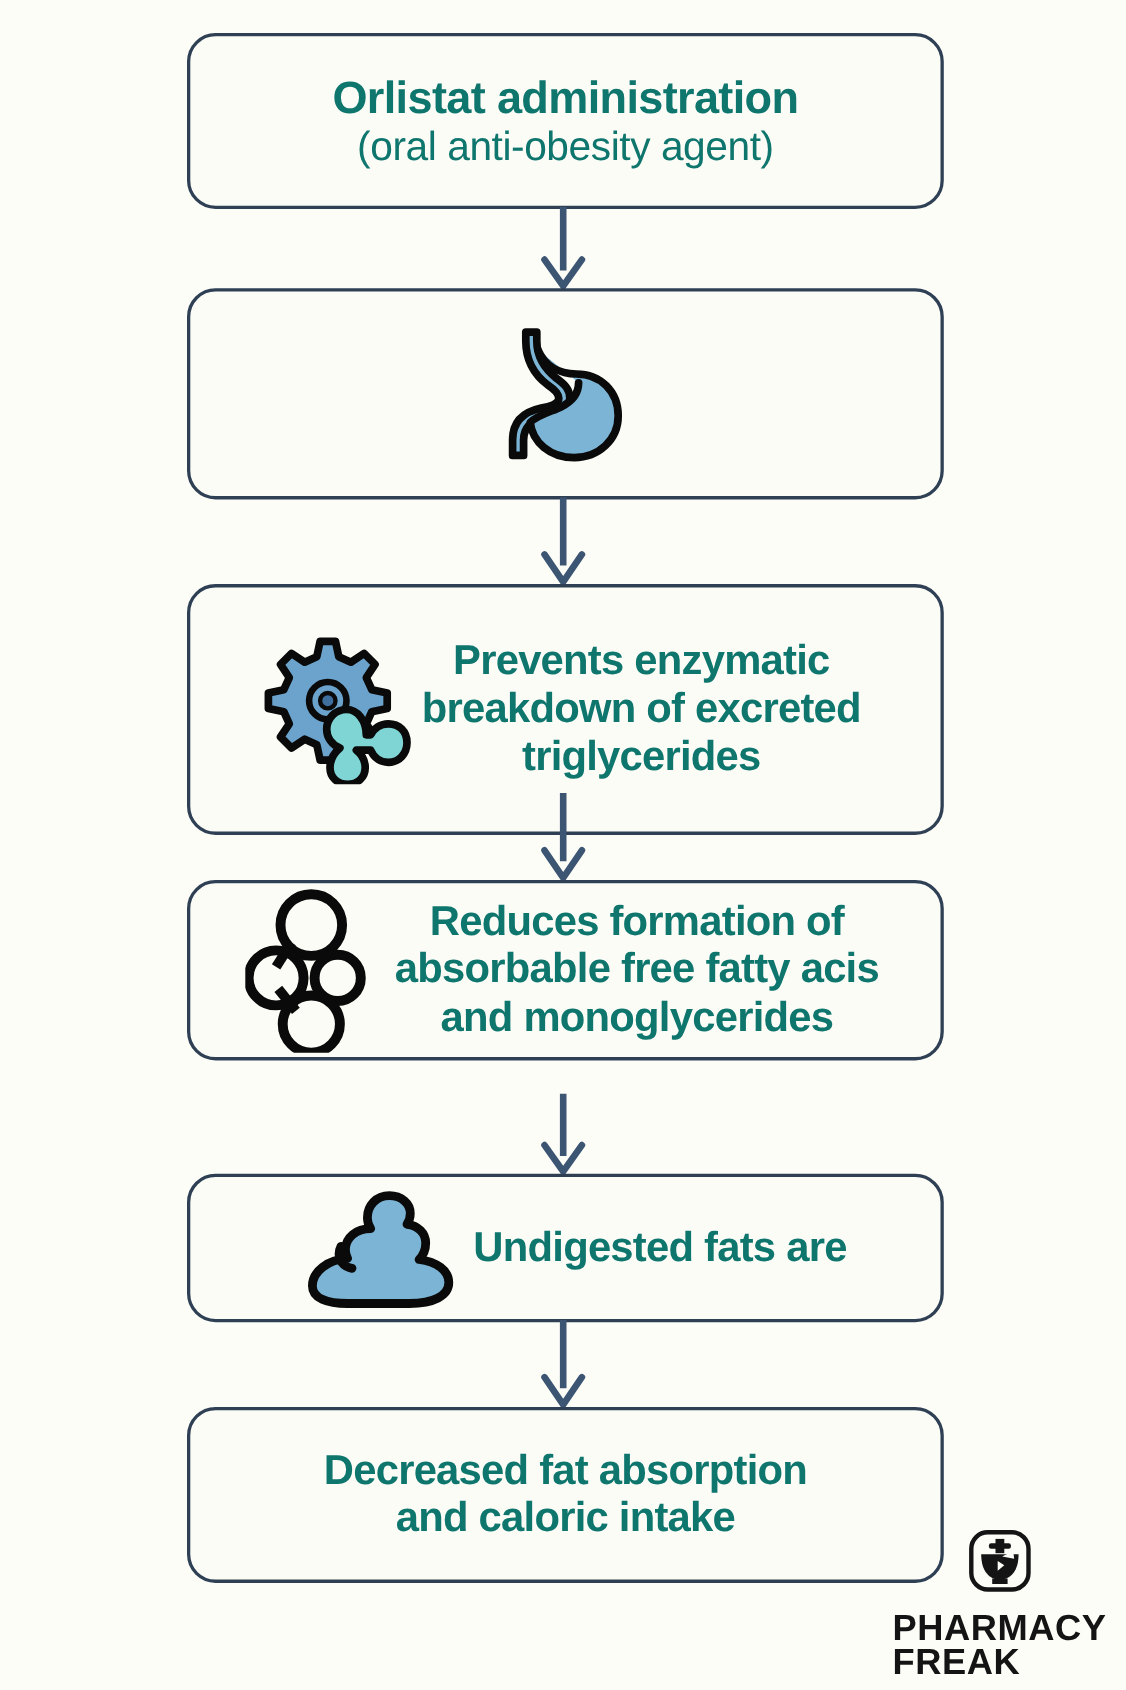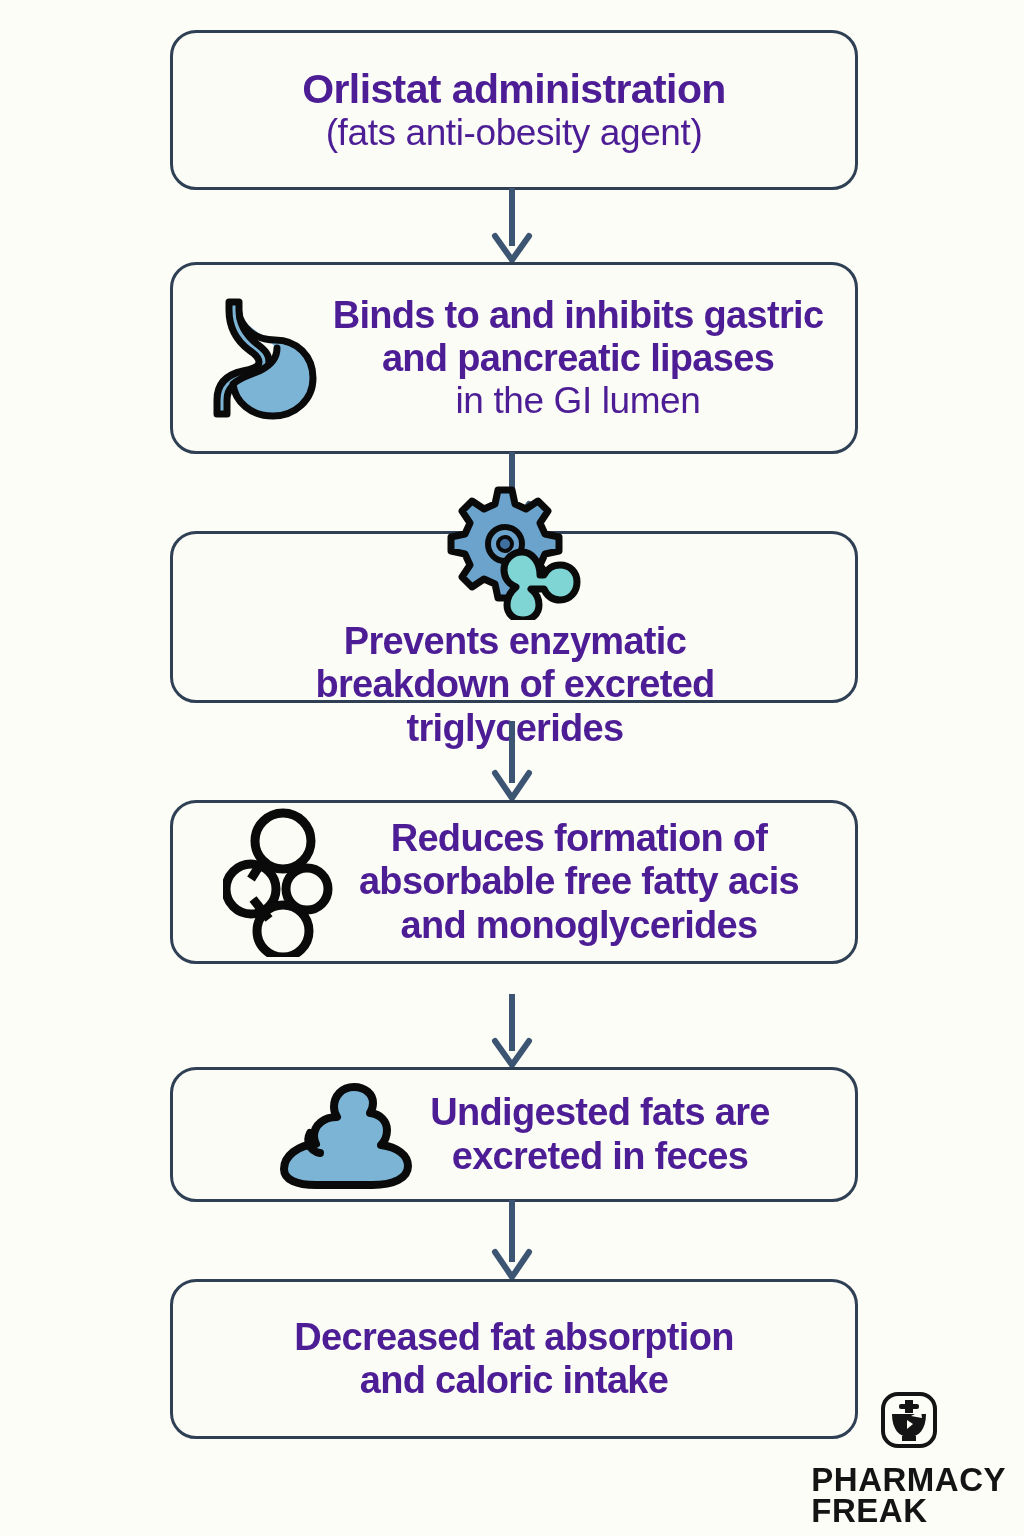--- a/index.html
+++ b/index.html
@@ -37,21 +37,21 @@
   .node-icon {
     flex: 0 0 auto;
     display: flex;
     align-items: center;
     justify-content: center;
   }
 
   .node-text {
     flex: 0 1 auto;
     text-align: center;
-    color: #4c1d95;
+    color: #0f766e;
     line-height: 1.14;
     padding: 0 6px;
   }
 
   .line-1 {
     display: block;
     font-size: 41px;
     font-weight: 700;
     letter-spacing: -0.6px;
   }
@@ -64,21 +64,21 @@
   .line-b {
     display: block;
     font-size: 38px;
     font-weight: 700;
     letter-spacing: -0.7px;
   }
 
   
   #node-0 { top: 30px;   height: 160px; }
   #node-1 { top: 262px;  height: 192px; }
-  #node-2 { top: 531px;  height: 172px; flex-direction: column; }
+  #node-2 { top: 531px;  height: 228px; }
   #node-3 { top: 800px;  height: 164px; }
   #node-4 { top: 1067px; height: 135px; padding-left: 16px; }
   #node-5 { top: 1279px; height: 160px; justify-content: center; }
 
   #node-1 .node-text { padding-left: 2px; }
   #node-2 .node-text { padding-left: 8px; }
   #node-3 .node-text { padding-left: 10px; }
   #node-4 .node-text { padding-left: 12px; }
 
   
@@ -116,21 +116,21 @@
   }
 </style>
 </head>
 <body>
 
 <div id="flowchart">
 
   <div class="node" id="node-0">
     <div class="node-text">
       <span class="line-1">Orlistat administration</span>
-      <span class="line-2">(fats anti-obesity agent)</span>
+      <span class="line-2">(oral anti-obesity agent)</span>
     </div>
   </div>
 
   <div class="arrow" id="arrow-0">
     <svg width="46" height="76" viewBox="0 0 46 76">
       <line x1="23" y1="0" x2="23" y2="58" stroke="#3c5572" stroke-width="6"></line>
       <polyline points="6,48 23,72 40,48" fill="none" stroke="#3c5572" stroke-width="6" stroke-linecap="round" stroke-linejoin="miter"></polyline>
     </svg>
   </div>
 
@@ -138,25 +138,20 @@
     <div class="node-icon">
       <svg width="132" height="132" viewBox="0 0 132 132">
         <path d="M40 10 L40 18 C40 34 48 44 58 52 C66 58 70 62 70 70
                  C70 82 59 86 48 88 C36 90 28 96 28 108 L28 122 L18 122
                  L18 108 C18 90 30 82 44 79 C54 77 60 75 60 70
                  C60 66 56 62 50 58 C38 49 30 36 30 18 L30 10 Z" fill="#7cb4d6" stroke="#0a0a0a" stroke-width="7" stroke-linejoin="round"></path>
         <path d="M41 26 C48 42 62 48 76 48 C98 48 114 64 114 86
                  C114 108 96 124 74 124 C52 124 36 110 34 92
                  C41 85 54 82 62 78 C72 73 78 66 78 56" fill="#7cb4d6" stroke="#0a0a0a" stroke-width="7" stroke-linejoin="round" stroke-linecap="round"></path>
       </svg>
-    </div>
-    <div class="node-text">
-      <span class="line-b">Binds to and inhibits gastric</span>
-      <span class="line-b">and pancreatic lipases</span>
-      <span class="line-2">in the GI lumen</span>
     </div>
   </div>
 
   <div class="arrow" id="arrow-1">
     <svg width="46" height="81" viewBox="0 0 46 81">
       <line x1="23" y1="0" x2="23" y2="62" stroke="#3c5572" stroke-width="6"></line>
       <polyline points="6,52 23,77 40,52" fill="none" stroke="#3c5572" stroke-width="6" stroke-linecap="round" stroke-linejoin="miter"></polyline>
     </svg>
   </div>
 
@@ -226,21 +221,20 @@
                  C30 66 16 77 16 90 C16 101 29 106 48 106
                  L104 106 C126 106 140 99 140 87
                  C140 76 129 68 113 66 C117 62 119 57 119 51
                  C119 42 112 35 102 34 C104 31 105 27 105 24
                  C105 15 97 8 86 8 Z" fill="#7cb4d6" stroke="#0a0a0a" stroke-width="8" stroke-linejoin="round"></path>
         <path d="M42 54 C38 62 41 72 52 74" fill="none" stroke="#0a0a0a" stroke-width="8" stroke-linecap="round"></path>
       </svg>
     </div>
     <div class="node-text">
       <span class="line-b">Undigested fats are</span>
-      <span class="line-b">excreted in feces</span>
     </div>
   </div>
 
   <div class="arrow" id="arrow-4">
     <svg width="46" height="81" viewBox="0 0 46 81">
       <line x1="23" y1="0" x2="23" y2="62" stroke="#3c5572" stroke-width="6"></line>
       <polyline points="6,52 23,77 40,52" fill="none" stroke="#3c5572" stroke-width="6" stroke-linecap="round" stroke-linejoin="miter"></polyline>
     </svg>
   </div>
 

